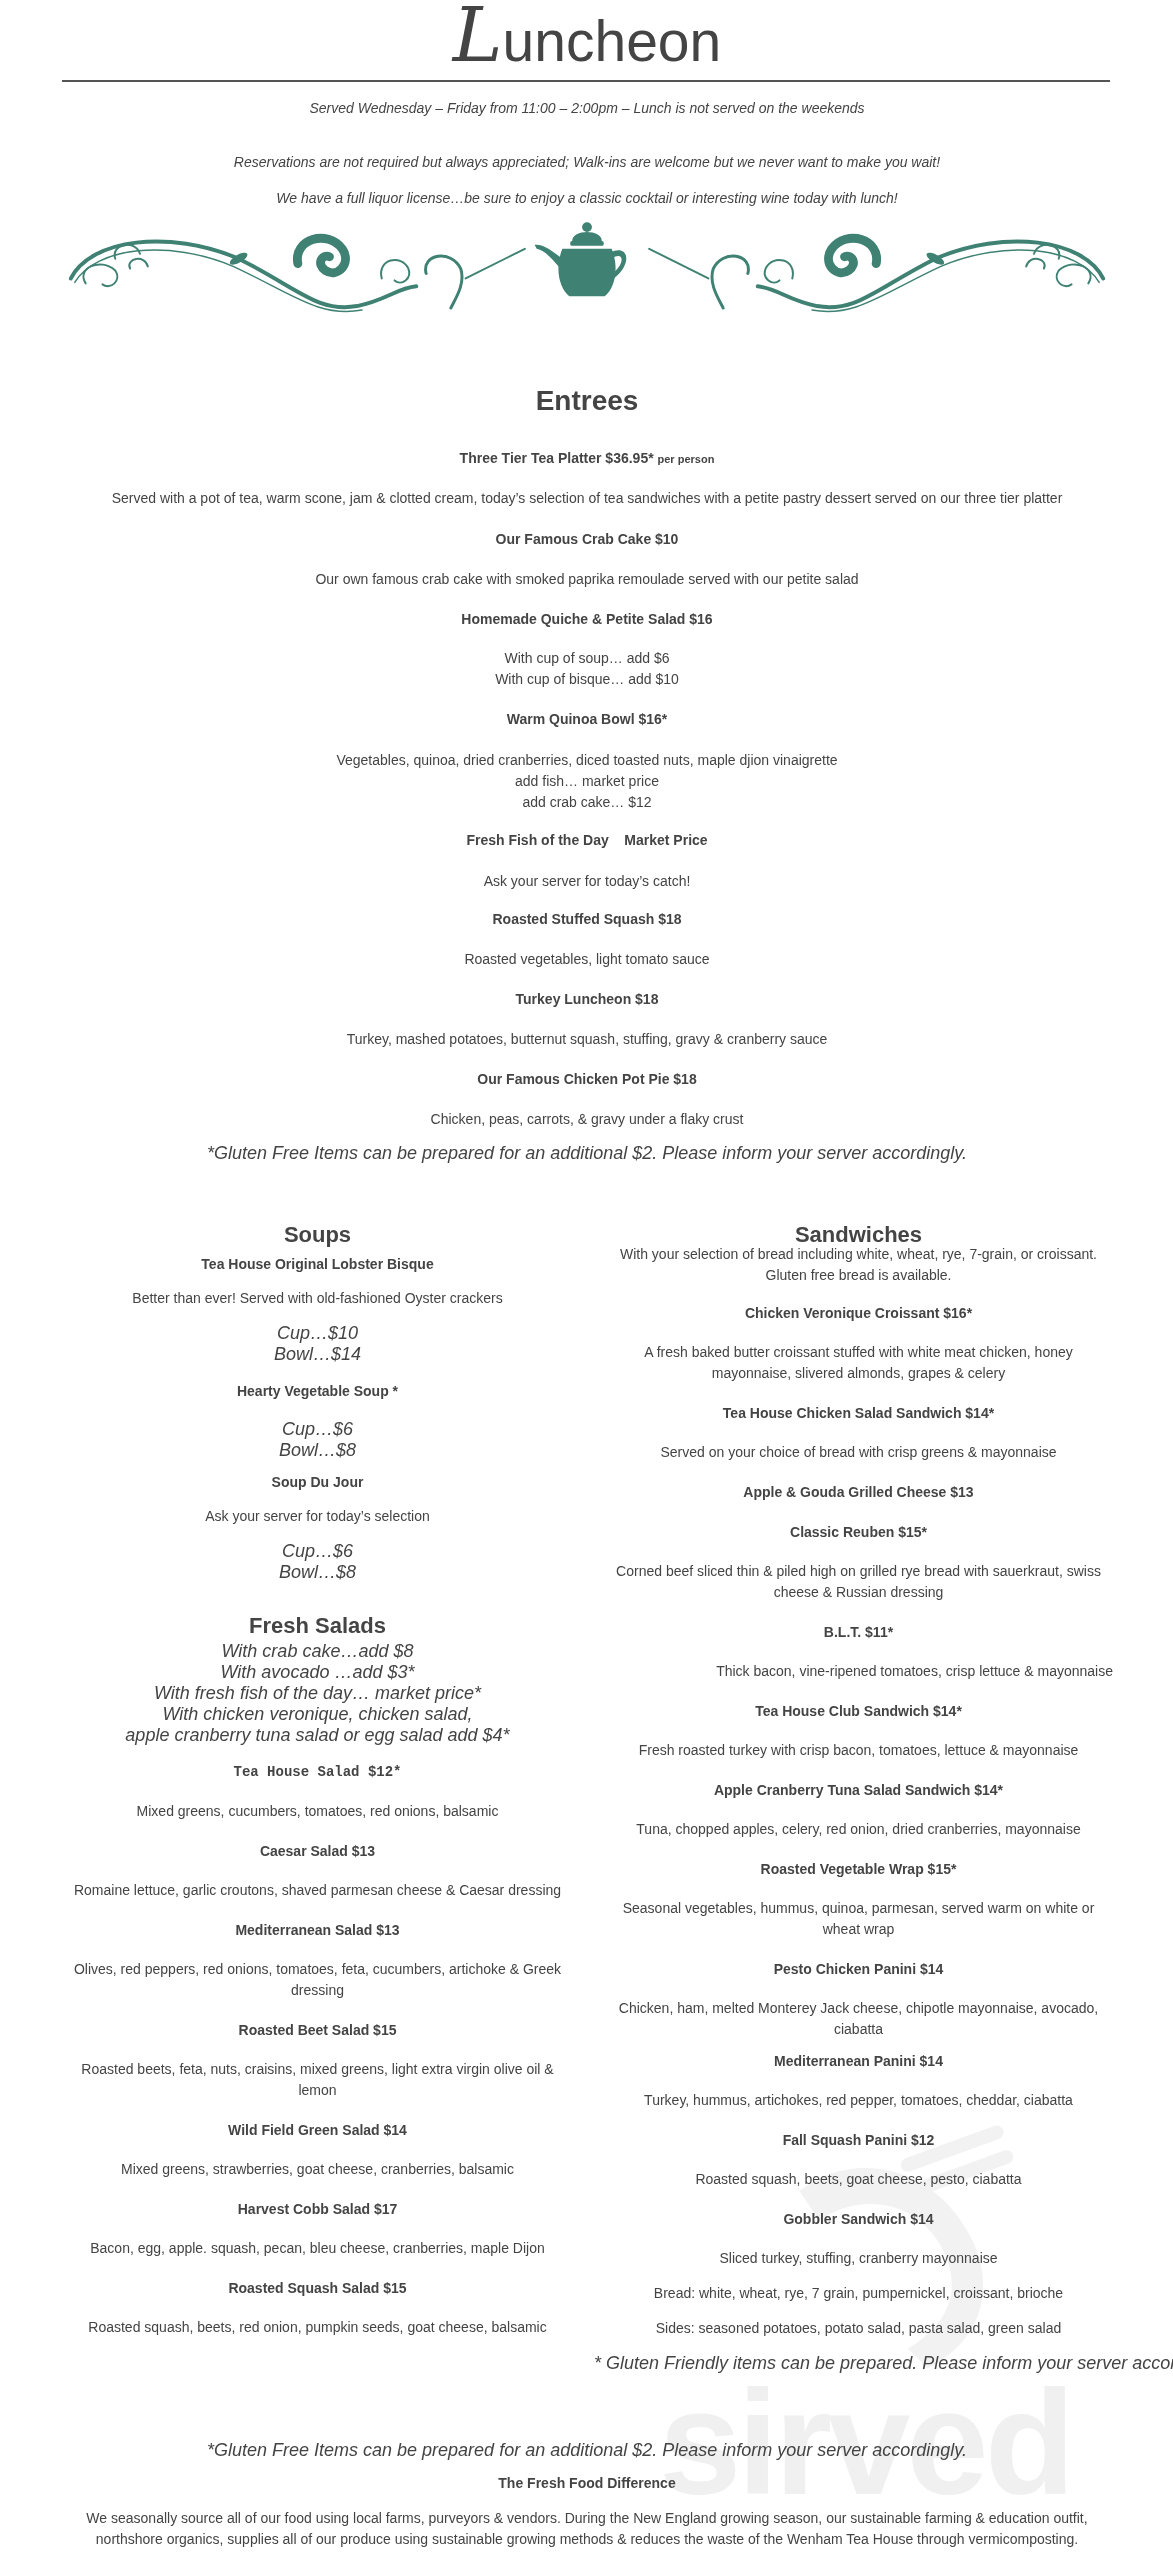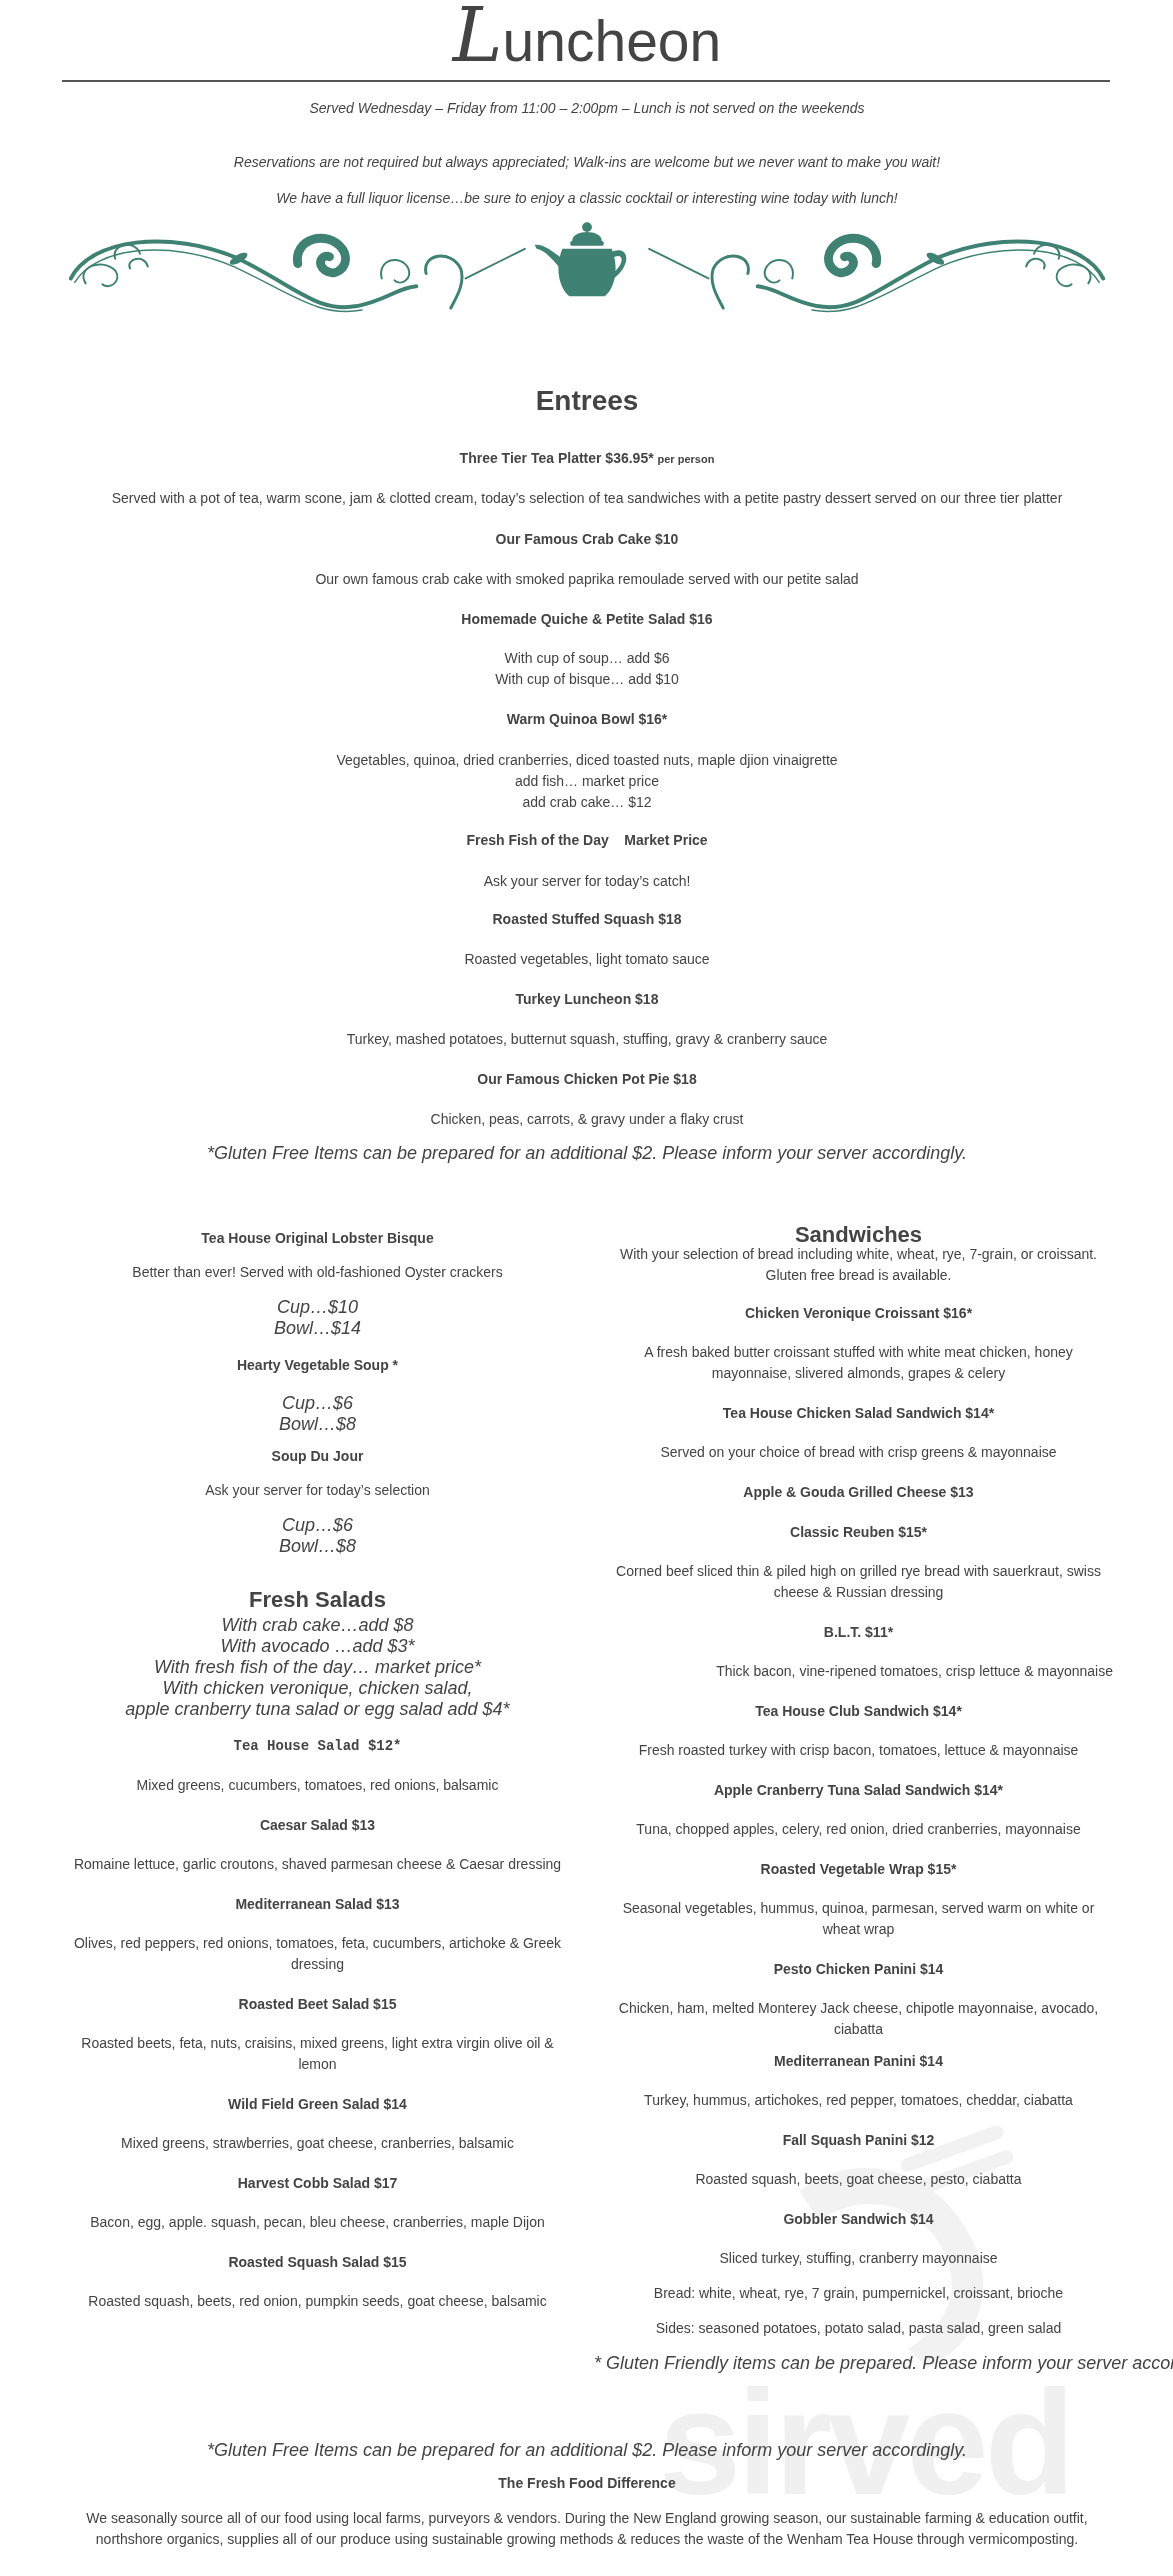--- a/index.html
+++ b/index.html
@@ -109,20 +109,21 @@
 
 <div class="abs name" style="top:990px;">Turkey Luncheon $18</div>
 <div class="abs desc" style="top:1029px;">Turkey, mashed potatoes, butternut squash, stuffing, gravy &amp; cranberry sauce</div>
 
 <div class="abs name" style="top:1070px;">Our Famous Chicken Pot Pie $18</div>
 <div class="abs desc" style="top:1109px;">Chicken, peas, carrots, &amp; gravy under a flaky crust</div>
 
 <div class="abs it" style="top:1143px;">*Gluten Free Items can be prepared for an additional $2. Please inform your server accordingly.</div>
 
 <div class="col" style="left:61px; width:513px; top:1222px;">
+  <h3 class="colsec">Soups</h3>
   <p class="name" style="margin-top:7px;">Tea House Original Lobster Bisque</p>
   <p class="desc" style="margin-top:15px;">Better than ever! Served with old-fashioned Oyster crackers</p>
   <p class="it" style="margin-top:14px;">Cup…$10</p>
   <p class="it">Bowl…$14</p>
   <p class="name" style="margin-top:17px;">Hearty Vegetable Soup *</p>
   <p class="it" style="margin-top:19px;">Cup…$6</p>
   <p class="it">Bowl…$8</p>
   <p class="name" style="margin-top:12px;">Soup Du Jour</p>
   <p class="desc" style="margin-top:15px;">Ask your server for today’s selection</p>
   <p class="it" style="margin-top:14px;">Cup…$6</p>

